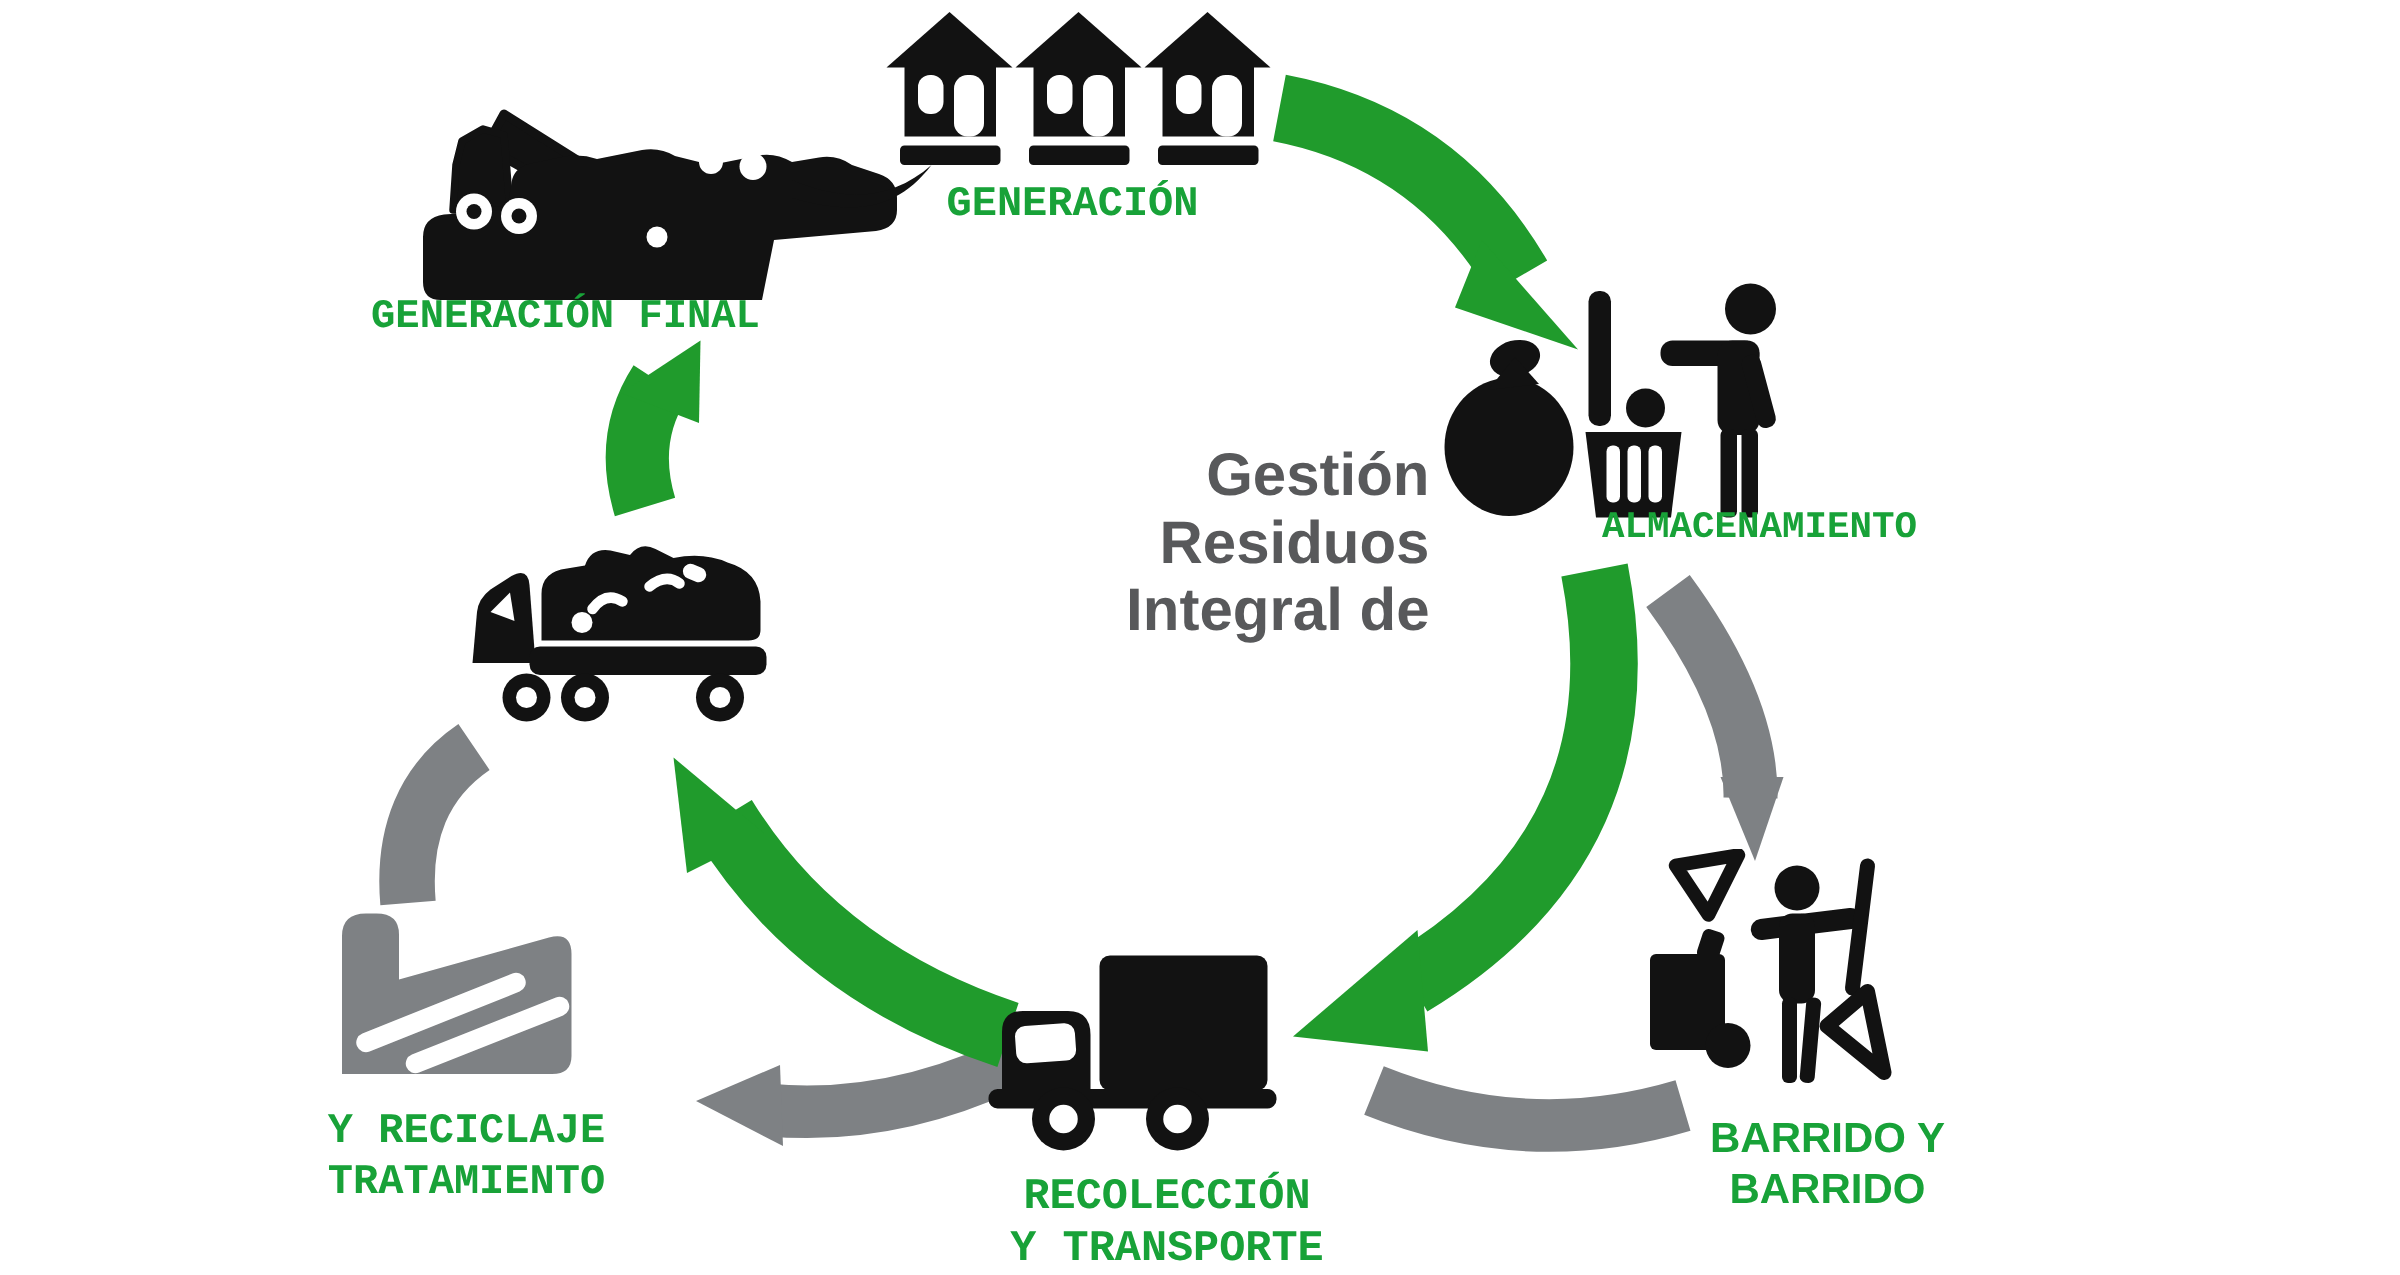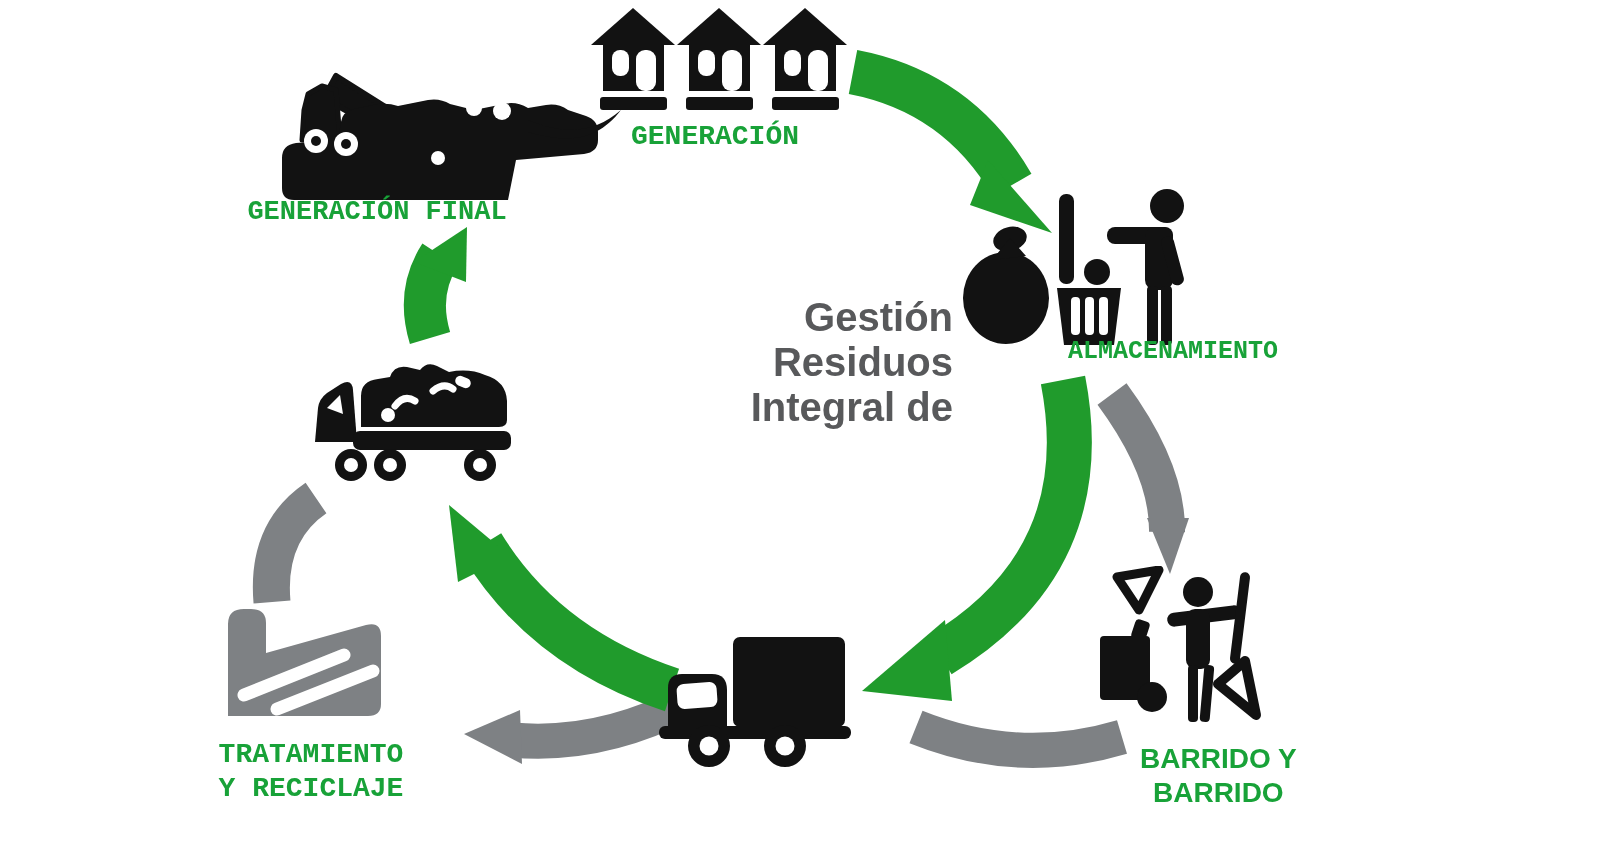--- a/index.html
+++ b/index.html
@@ -139,29 +139,33 @@
       <rect x="77" y="7" width="112" height="90" rx="7"></rect>
       <path d="M12,100 L12,58 Q12,44 26,44 L56,44 Q71,44 71,60 L71,100 Z"></path>
       <rect x="21" y="53" width="40" height="25" rx="7" fill="#fff" transform="rotate(-4 41 65)"></rect>
       <rect x="3" y="96" width="192" height="13" rx="6"></rect>
       <circle cx="53" cy="116" r="21"></circle>
         <circle cx="53" cy="116" r="9.5" fill="#fff"></circle>
       <circle cx="129" cy="116" r="21"></circle>
         <circle cx="129" cy="116" r="9.5" fill="#fff"></circle>
     </g>
   </svg>
+  <div class="label center" style="left:628px;top:780px;width:300px;font-size:29px;">
+    <div>RECOLECCIÓN</div>
+    <div>Y TRANSPORTE</div>
+  </div>
 
   <svg class="icon" style="left:220px;top:592px;" width="175" height="135" viewBox="0 0 175 135">
     <path class="gray" d="M8,124 L8,32 Q8,17 24,17 L31,17 Q46,17 46,31 L46,61 L146,33 Q161,29 161,44 L161,112 Q161,124 148,124 Z"></path>
     <line x1="24" y1="103" x2="124" y2="63" stroke="#fff" stroke-width="13" stroke-linecap="round"></line>
     <line x1="57" y1="117" x2="153" y2="79" stroke="#fff" stroke-width="13" stroke-linecap="round"></line>
   </svg>
   <div class="label center" style="left:161px;top:738px;width:300px;">
+    <div>Y RECICLAJE</div>
     <div>TRATAMIENTO</div>
-    <div>Y RECICLAJE</div>
   </div>
 
   <svg class="icon" style="left:303px;top:344px;" width="220" height="140" viewBox="0 0 220 140">
     <g class="black">
       <path d="M12,98 L15,64 Q16,55 24,49 L38,40 Q49,34 50,46 L54,98 Z"></path>
       <polygon points="24,64 37,51 40,70" fill="#fff"></polygon>
       <rect x="50" y="87" width="158" height="19" rx="7"></rect>
       <path d="M58,83 L58,52 Q58,37 75,35 L87,33 Q91,21 104,23 L117,26 Q124,17 134,22 L146,28 Q166,24 182,31 Q203,37 204,57 L204,76 Q204,83 196,83 Z"></path>
       <path d="M92,62 Q101,50 112,57" stroke="#fff" stroke-width="7" fill="none" stroke-linecap="round"></path>
       <path d="M130,47 Q141,38 150,45" stroke="#fff" stroke-width="7" fill="none" stroke-linecap="round"></path>

